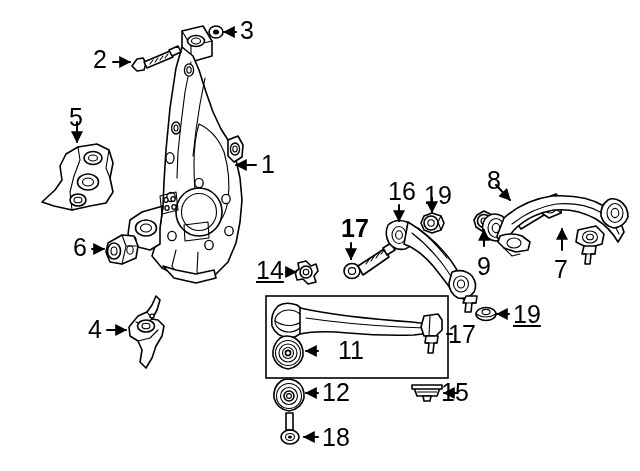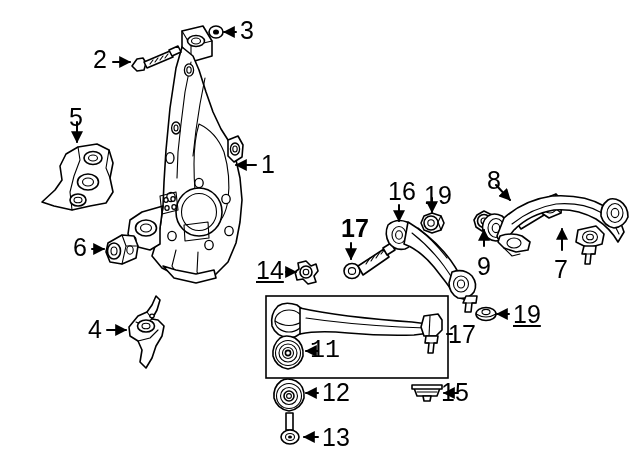--- a/index.html
+++ b/index.html
@@ -336,23 +336,23 @@
   <div class="callout" style="left:261px; top:152px;">1</div>
   <div class="callout" style="left:93px;  top:47px;">2</div>
   <div class="callout" style="left:240px; top:18px;">3</div>
   <div class="callout" style="left:88px;  top:317px;">4</div>
   <div class="callout" style="left:69px;  top:105px;">5</div>
   <div class="callout" style="left:73px;  top:235px;">6</div>
   <div class="callout" style="left:554px; top:257px;">7</div>
   <div class="callout" style="left:487px; top:168px;">8</div>
   <div class="callout" style="left:477px; top:254px;">9</div>
   <div class="callout" style="left:448px; top:322px;">17</div>
-  <div class="callout" style="left:310px; top:338px;font-family:Liberation Mono, monospace;">11</div>
+  <div class="callout" style="left:338px; top:338px;">11</div>
   <div class="callout" style="left:322px; top:380px;">12</div>
-  <div class="callout" style="left:322px; top:425px;">13</div>
+  <div class="callout" style="left:322px; top:425px;">18</div>
   <div class="callout" style="left:256px; top:258px;text-decoration:underline;">14</div>
   <div class="callout" style="left:441px; top:380px;">15</div>
   <div class="callout" style="left:388px; top:179px;">16</div>
   <div class="callout" style="left:341px; top:216px;font-weight:bold;">17</div>
   <div class="callout" style="left:424px; top:183px;">19</div>
   <div class="callout" style="left:513px; top:302px;text-decoration:underline;">19</div>
 
 </div>
 
 </body></html>

